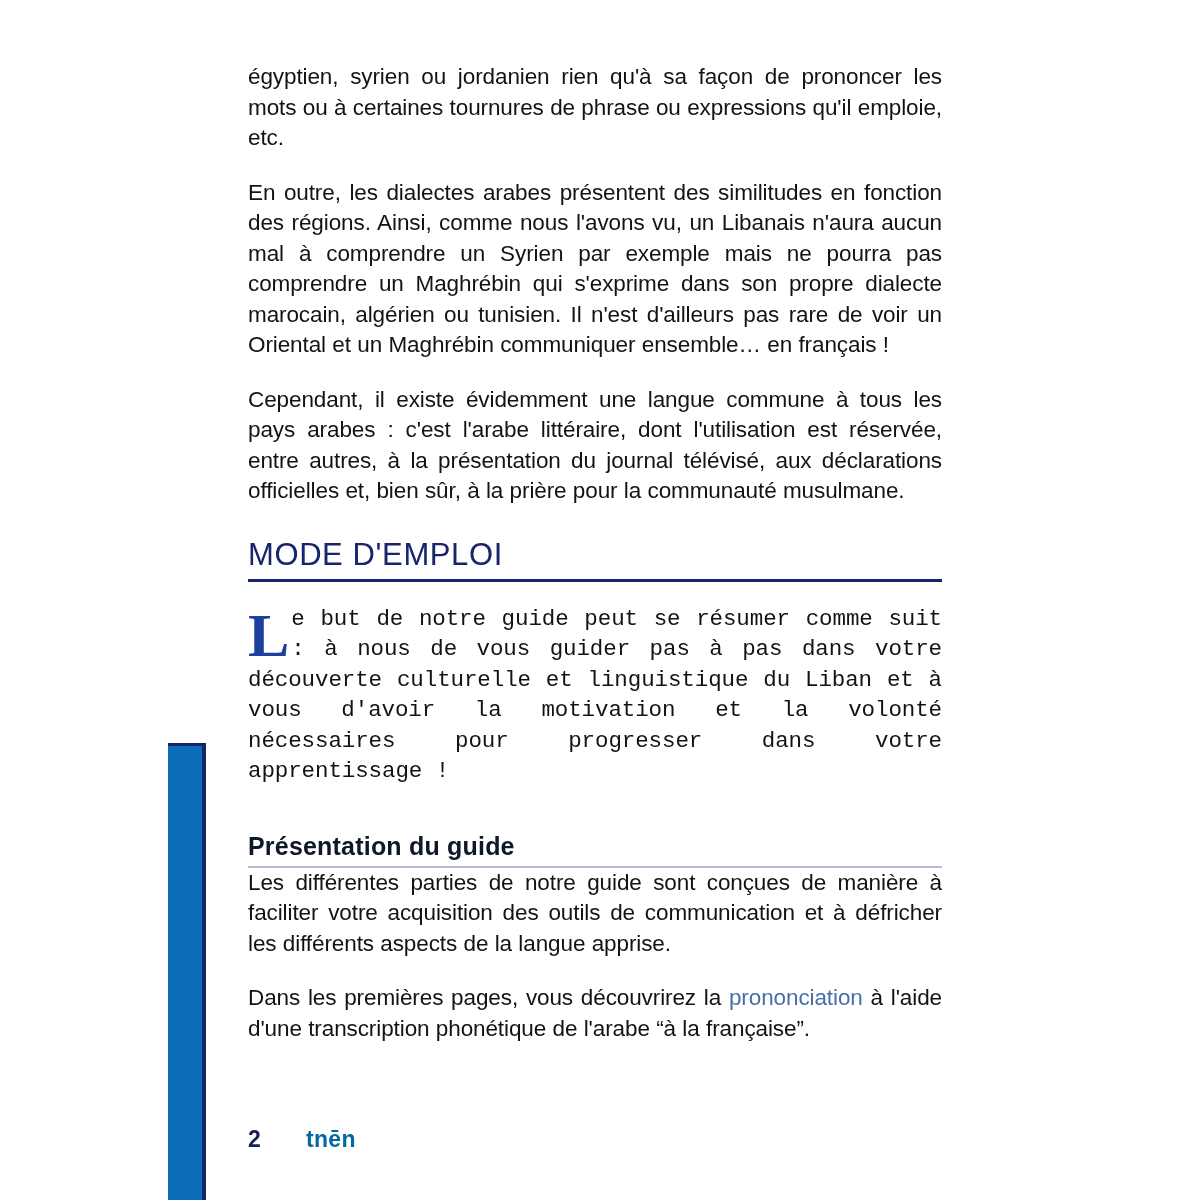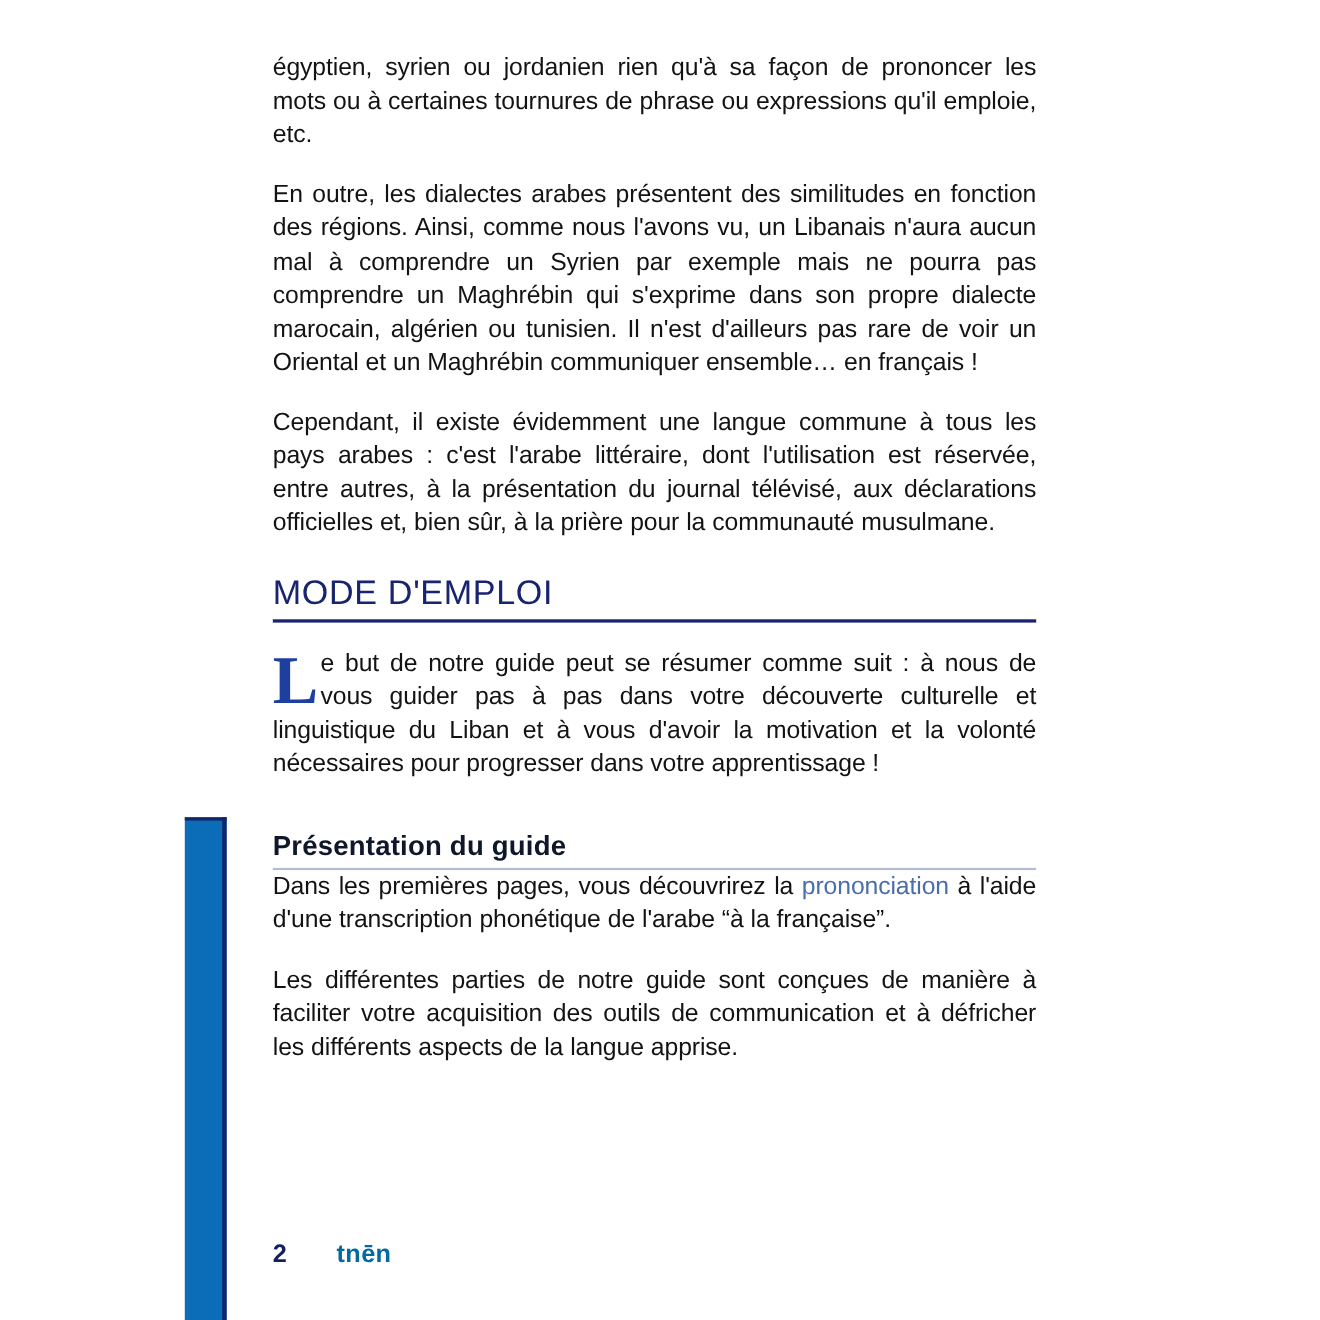--- a/index.html
+++ b/index.html
@@ -32,21 +32,21 @@
     background: #0b6cb8;
     box-sizing: border-box;
     border-right: 4px solid #13266b;
     border-top: 3px solid #13266b;
   }
 
   
   .column {
     position: absolute;
     left: 248px;
-    top: 46px;
+    top: 62px;
     width: 694px;
   }
 
   p.body-text {
     margin: 0 0 24px 0;
     font-family: "Liberation Sans", sans-serif;
     font-size: 22.5px;
     line-height: 30.5px;
     color: #131313;
     text-align: justify;
@@ -92,21 +92,21 @@
     font-family: "Liberation Serif", serif;
     font-size: 62px;
     line-height: 54px;
     font-weight: 700;
     color: #1d3fa0;
     margin: 4px 2px 0 0;
     padding: 0;
   }
   .dropcap-block p {
     margin: 0;
-    font-family: Liberation Sans, sans-serif;
+    font-family: Liberation Mono, monospace;
     font-size: 22.5px;
     line-height: 30.5px;
     color: #131313;
     text-align: justify;
     text-align-last: left;
     letter-spacing: -0.1px;
   }
   .clearfix::after { content: ""; display: block; clear: both; }
 
   
@@ -185,23 +185,23 @@
     <div class="dropcap-block clearfix">
       <span class="dropcap">L</span>
       <p>e but de notre guide peut se résumer comme suit : à nous de vous guider pas à pas dans votre découverte culturelle et linguistique du Liban et à vous d'avoir la motivation et la volonté nécessaires pour progresser dans votre apprentissage !</p>
     </div>
 
     <div class="sub-head">
       <span class="sub-head-text">Présentation du guide</span>
       <span class="sub-head-rule"></span>
     </div>
 
+    <p class="body-text after-subhead">Les différentes parties de notre guide sont conçues de manière à faciliter votre acquisition des outils de communication et à défricher les différents aspects de la langue apprise.</p>
+
     <p class="body-text"><span>Dans les premières pages, vous découvrirez la </span><span class="accent-word">prononciation</span><span> à l'aide d'une transcription phonétique de l'arabe “à la française”.</span></p>
-
-    <p class="body-text after-subhead">Les différentes parties de notre guide sont conçues de manière à faciliter votre acquisition des outils de communication et à défricher les différents aspects de la langue apprise.</p>
 
   </div>
 
   <div class="footer">
     <span class="folio">2</span>
     <span class="folio-word">tnēn</span>
   </div>
 
 </div>
 

